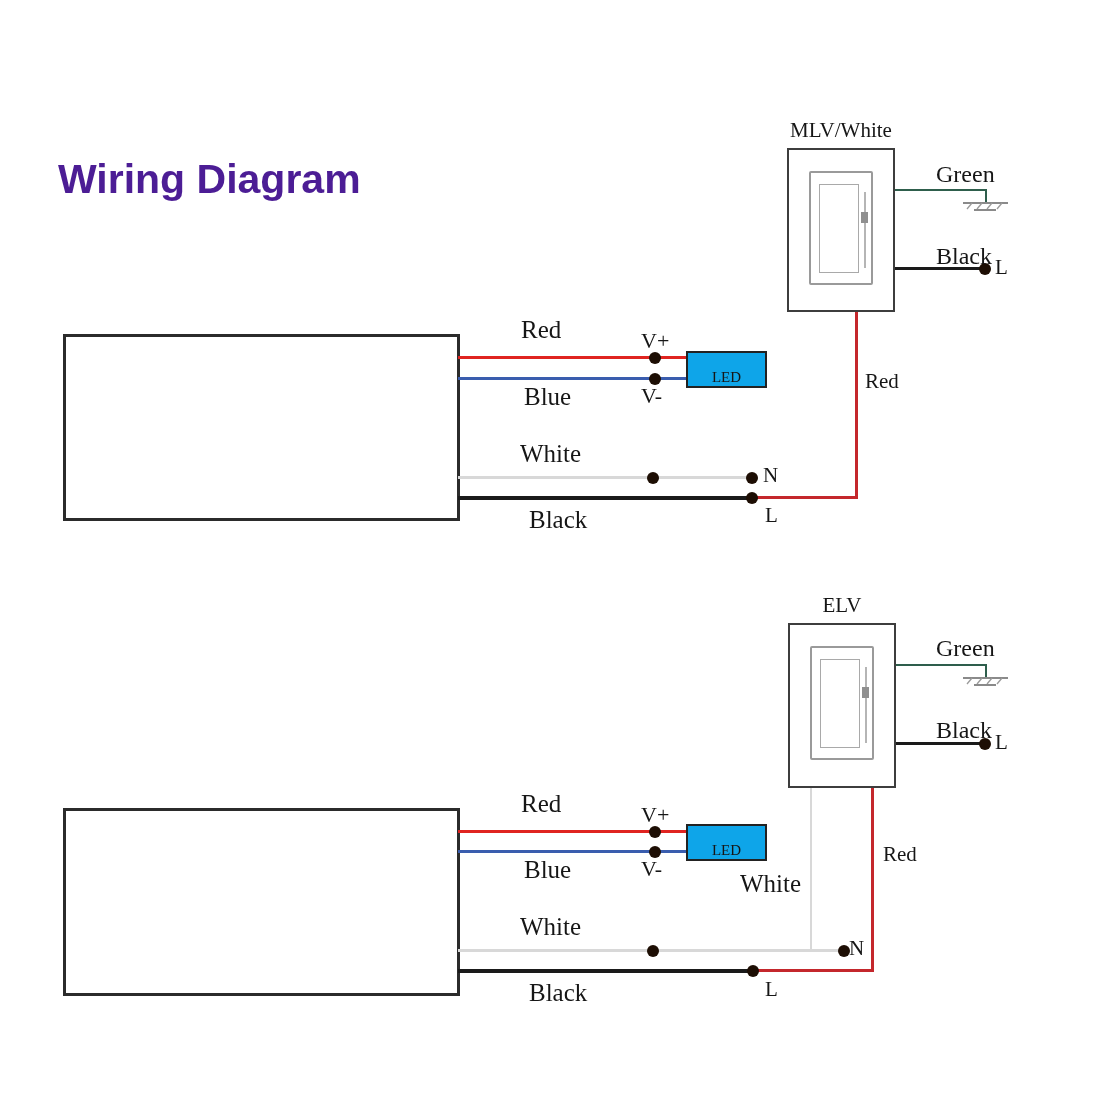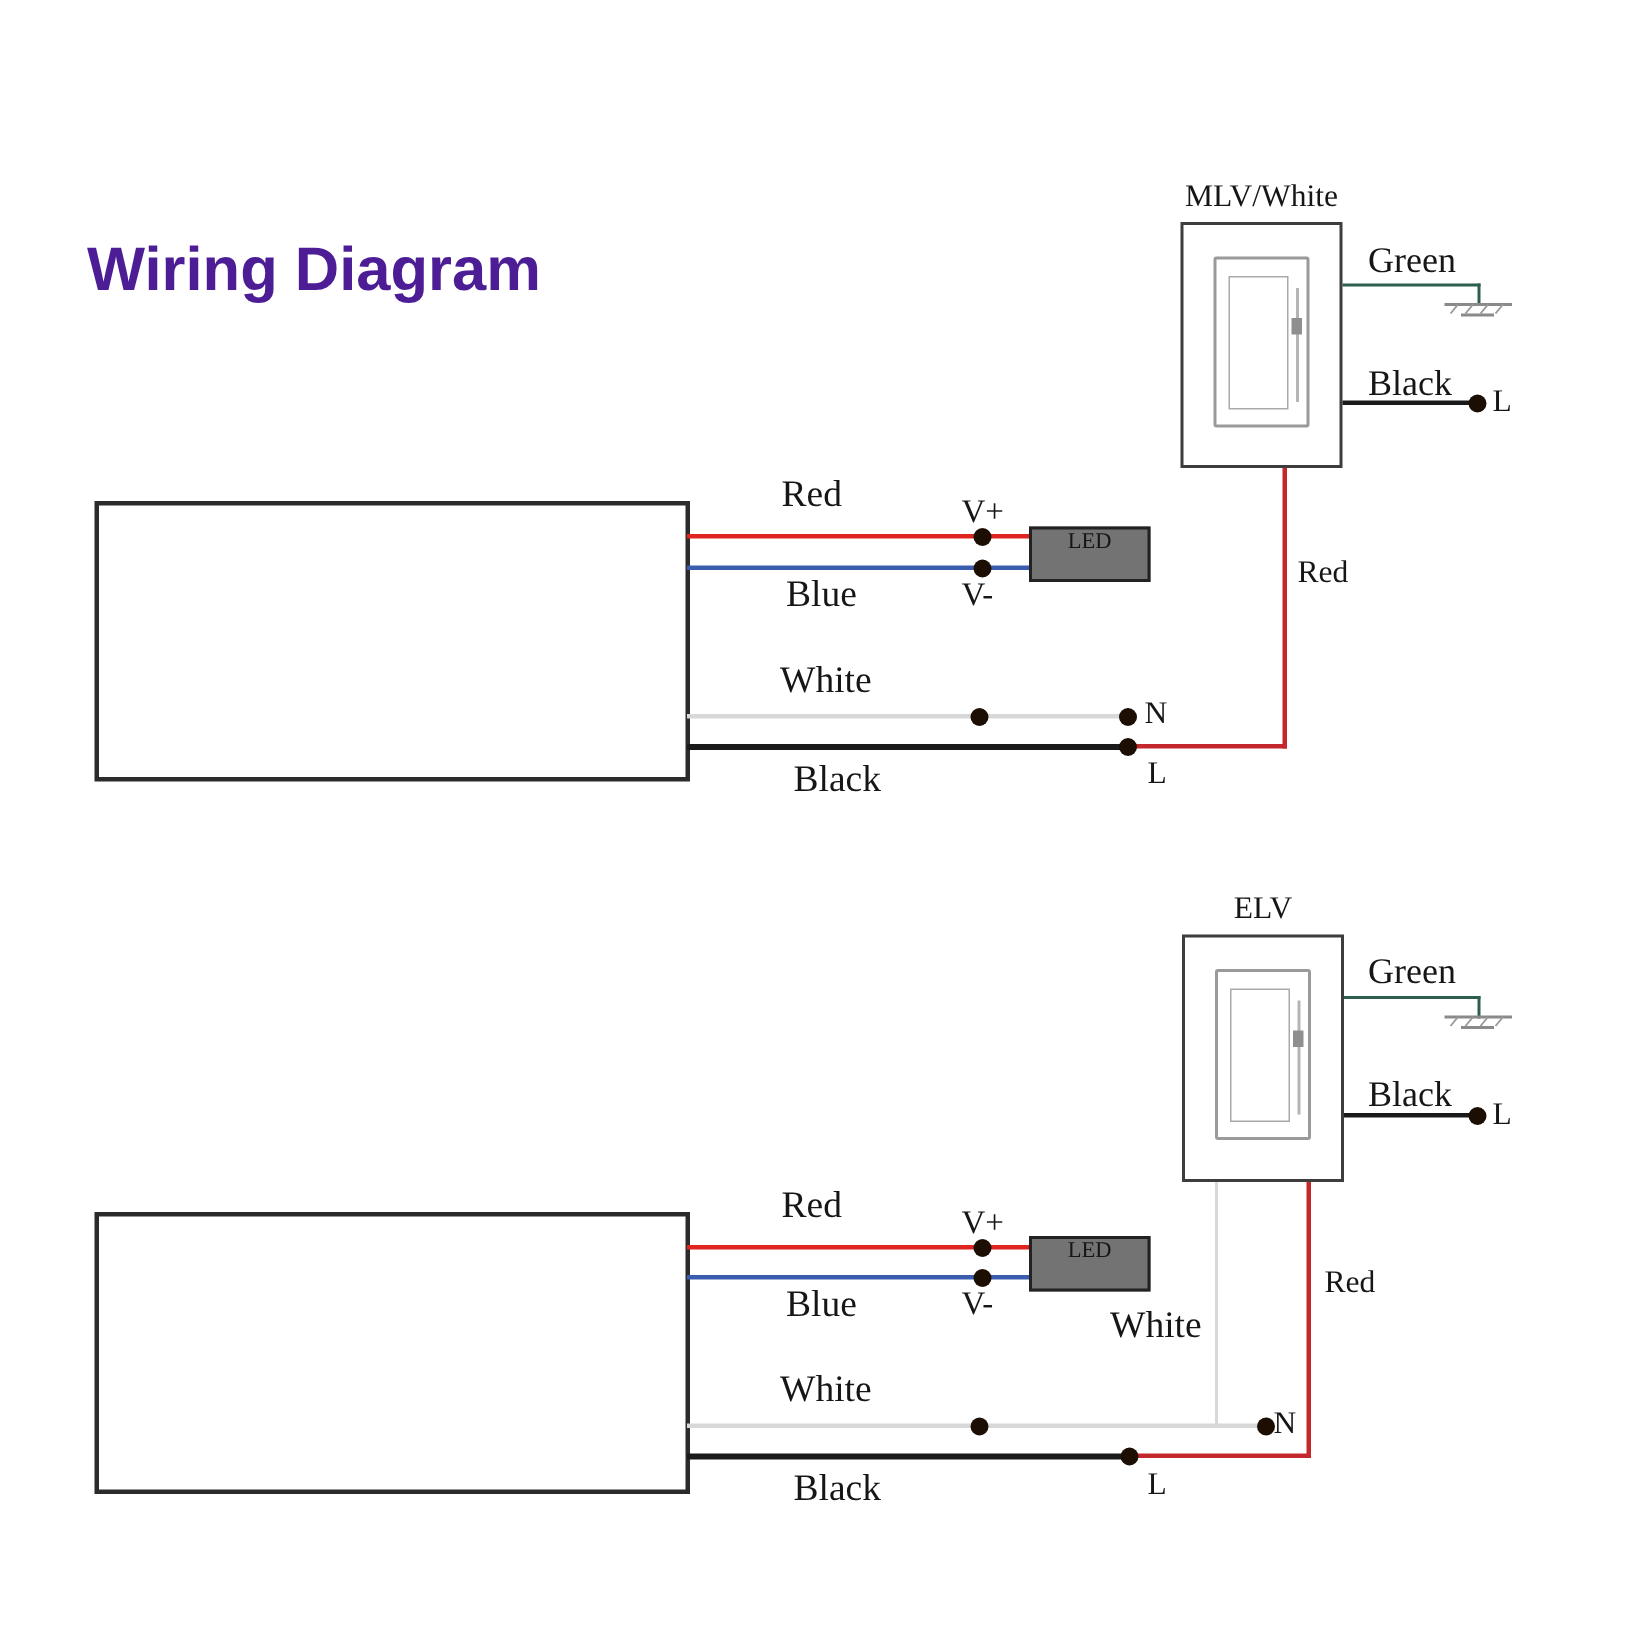--- a/index.html
+++ b/index.html
@@ -3,29 +3,29 @@
 <meta charset="utf-8">
 <style>
   html,body{margin:0;padding:0;background:#ffffff;}
   .canvas{position:relative;width:1100px;height:1100px;background:#ffffff;overflow:hidden;
           font-family:"Liberation Serif", serif;color:#161616;}
   .abs{position:absolute;}
   .title{position:absolute;font-family:"Liberation Sans", sans-serif;font-weight:bold;
          font-size:41px;letter-spacing:0px;}
   .lbl{position:absolute;font-family:"Liberation Serif", serif;color:#161616;line-height:1;}
   .s25{font-size:25px;}
-  .s24{font-size:24px;}
+  .s24{font-size:24px;margin-left:24px;}
   .s22{font-size:22px;}
   .s21{font-size:21px;}
   .wire{position:absolute;}
   .dot{position:absolute;width:12px;height:12px;border-radius:50%;background:#1d0e04;
        transform:translate(-50%,-50%);}
   .driver-box{position:absolute;background:#ffffff;border:3px solid #2b2b2b;box-sizing:border-box;}
-  .led-box{position:absolute;background:#737373;border:2px solid #222222;box-sizing:border-box;
-           display:flex;align-items:flex-start;justify-content:center;font-size:15px;}
+  .led-box{position:absolute;background:#0ea5e9;border:2px solid #222222;box-sizing:border-box;
+           display:flex;align-items:flex-end;justify-content:center;font-size:15px;}
   .dimmer-box{position:absolute;background:#ffffff;border:2px solid #3d3d3d;box-sizing:border-box;}
   .dimmer-plate{position:absolute;border:2px solid #9a9a9a;border-radius:2px;box-sizing:border-box;background:#fff;}
   .dimmer-paddle{position:absolute;border:1.5px solid #a9a9a9;box-sizing:border-box;background:#fff;}
   .dimmer-track{position:absolute;width:2px;background:#b5b5b5;}
   .dimmer-handle{position:absolute;width:7px;height:11px;background:#8f8f8f;}
   .dimmer-title{position:absolute;text-align:center;font-size:21px;}
 </style>
 </head>
 <body>
 

